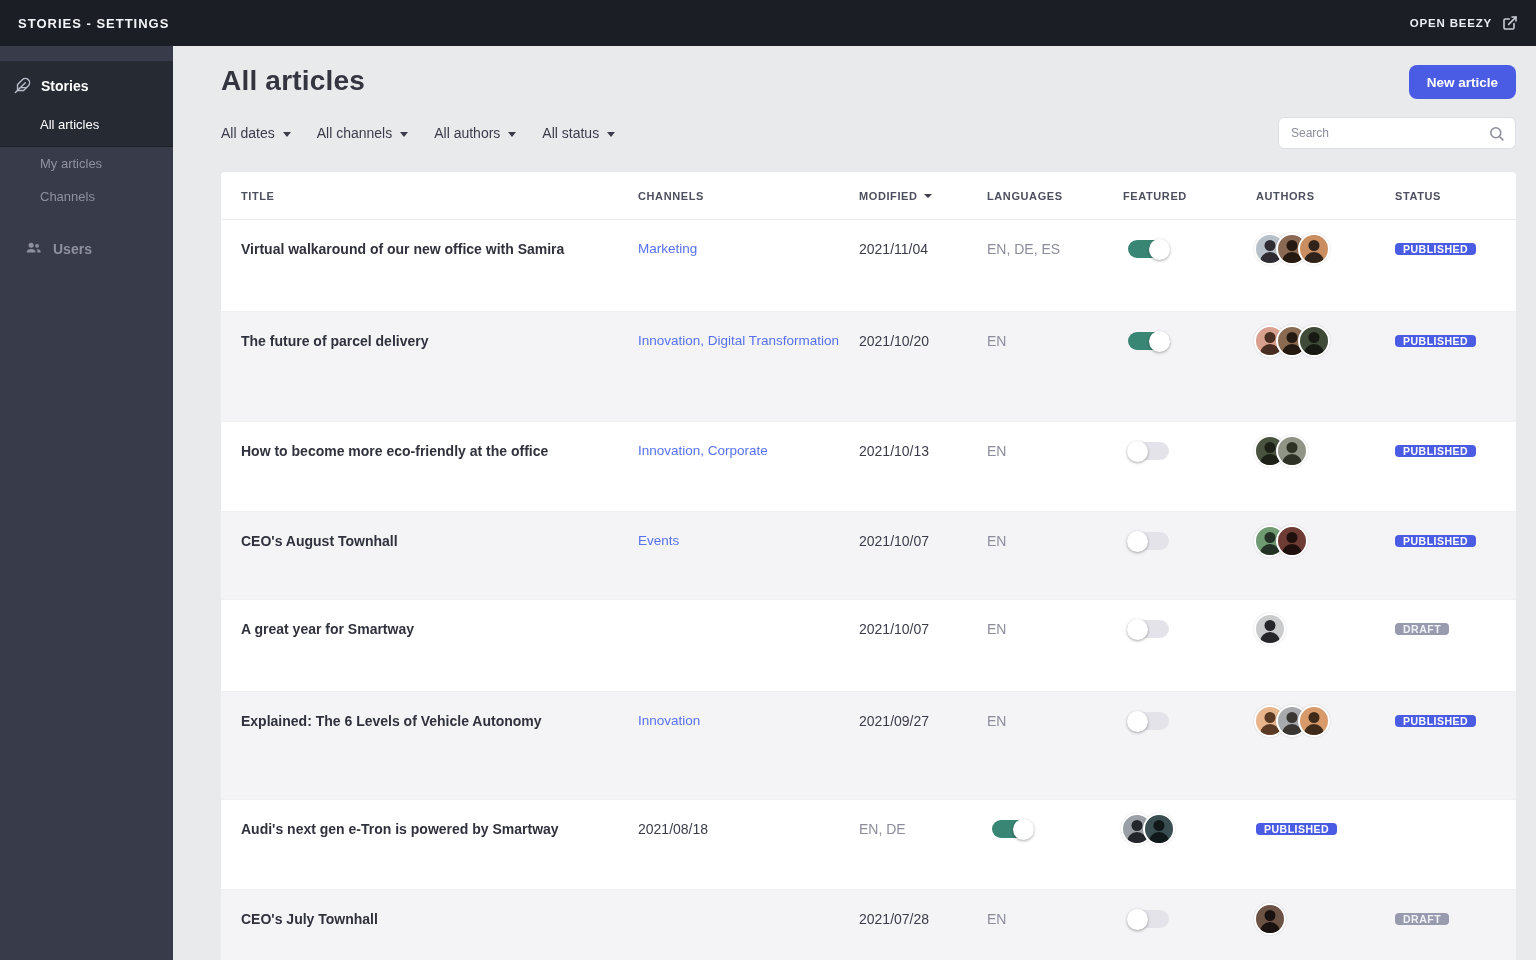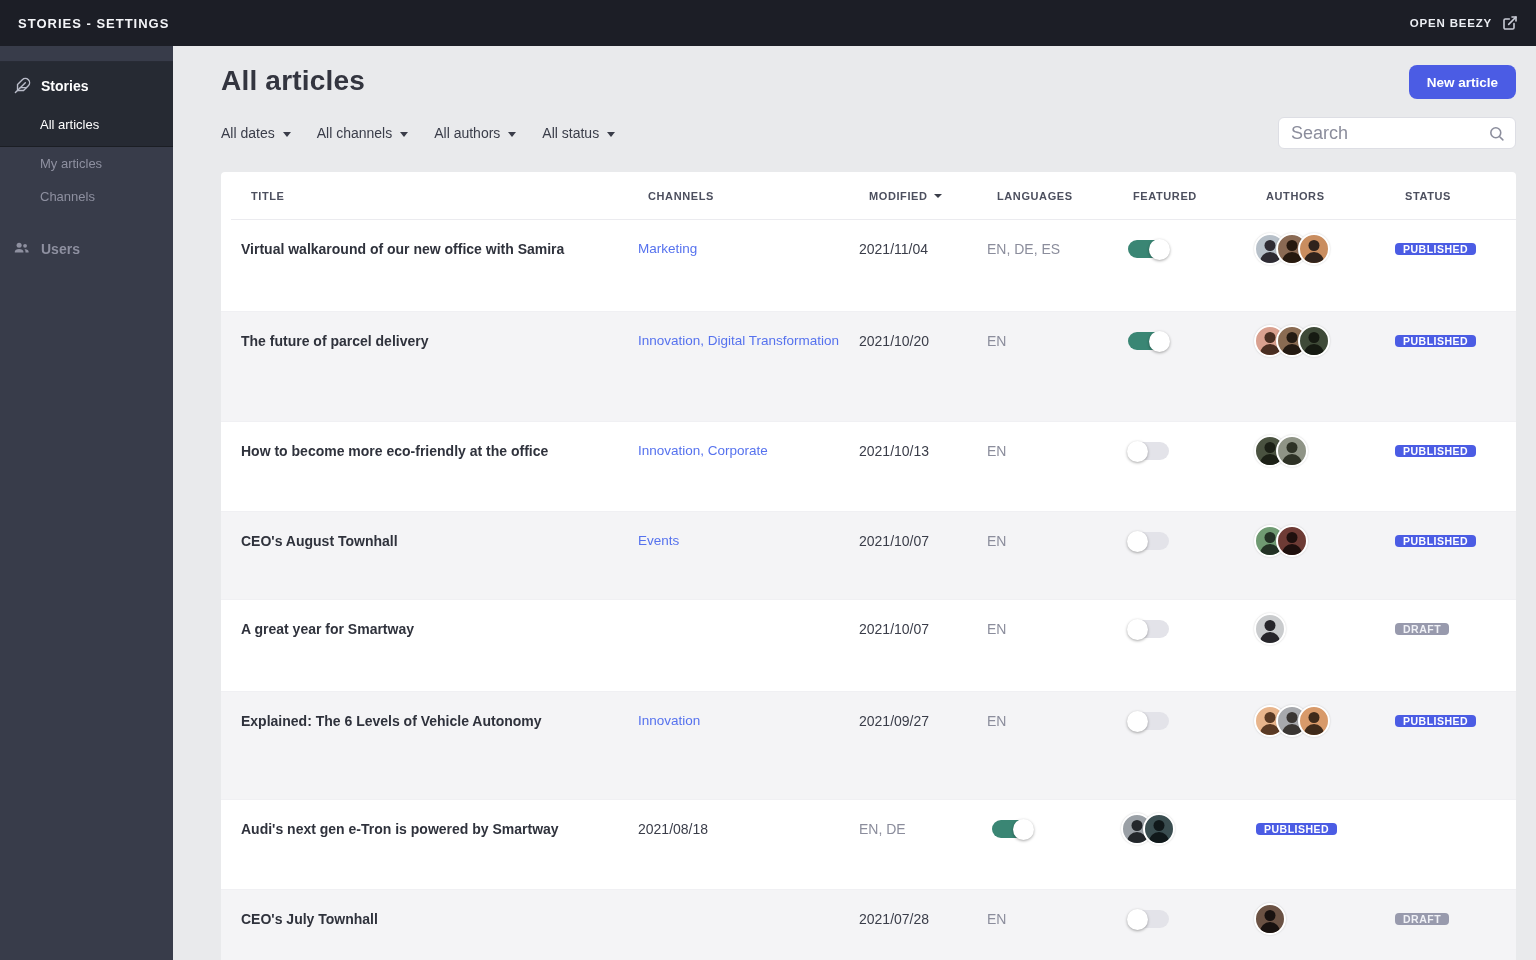--- a/index.html
+++ b/index.html
@@ -35,21 +35,21 @@
     display:flex; align-items:center; gap:10px; padding:2px 0 2px 14px;
     color:#ffffff; font-size:14px; font-weight:600; cursor:pointer;
   }
   .side-section-header svg { stroke:#b9bcc9; }
   .side-item {
     padding:9px 0 9px 40px; font-size:13px; color:#8e90a0; cursor:pointer;
   }
   .side-item:first-of-type { margin-top:10px; }
   .side-active-block .side-item { margin-top:12px; padding-bottom:0; color:#ffffff; }
   .side-users {
-    display:flex; align-items:center; gap:10px; margin-top:26px; padding-left:12px;
+    display:flex; align-items:center; gap:10px; margin-top:26px; padding-left:24px;
     color:#8e90a0; font-size:14px; font-weight:600; cursor:pointer;text-align:right;
   }
   .side-users svg { fill:#8e90a0; }
 
   
   .main { position:absolute; top:46px; left:201px; right:0; bottom:0; padding:0 20px; overflow:hidden; }
   .main-header { display:flex; align-items:flex-start; justify-content:space-between; margin-top:19px; }
   .page-title { font-size:28px; font-weight:600; color:#33353f; letter-spacing:0.2px; }
   .new-article-btn {
     background:#4b5ce4; color:#fff; border:none; border-radius:8px;
@@ -63,35 +63,35 @@
   .caret-down {
     width:0; height:0; border-left:4.5px solid transparent; border-right:4.5px solid transparent;
     border-top:5px solid #3a3d49; margin-top:2px;
   }
   .search-box {
     position:relative; width:238px; height:32px; background:#fff;
     border:1px solid #dddee4; border-radius:6px;
   }
   .search-box input {
     width:100%; height:100%; border:none; outline:none; background:transparent;
-    padding:0 34px 0 12px; font-size:18px; color:#ef4444;
+    padding:0 34px 0 12px; font-size:12px; color:#ef4444;
     font-family:"Liberation Sans", sans-serif;
   }
   .search-box input::placeholder { color:#8b8d9c; }
   .search-box svg { position:absolute; right:10px; top:7px; stroke:#8b8d9c; cursor:pointer; }
 
   
   .table { margin-top:23px; background:#fff; border-radius:4px 4px 0 0; }
   .thead, .row {
     display:grid;
     grid-template-columns:397px 221px 128px 136px 133px 139px 122px;
     padding-left:20px;
   }
   .thead {
-    height:48px; align-items:center; border-bottom:1px solid #ebebef;margin-left:10px;
+    height:48px; align-items:center; border-bottom:1px solid #ebebef;
   }
   .th {
     font-size:11px; font-weight:700; letter-spacing:0.6px; color:#4c4f5e;
     display:flex; align-items:center; gap:6px;
   }
   .sort-caret {
     width:0; height:0; border-left:4px solid transparent; border-right:4px solid transparent;
     border-top:4.5px solid #3a3d49; cursor:pointer;
   }
   .row { padding-top:13px; border-bottom:1px solid #f0f0f3; cursor:pointer; }

